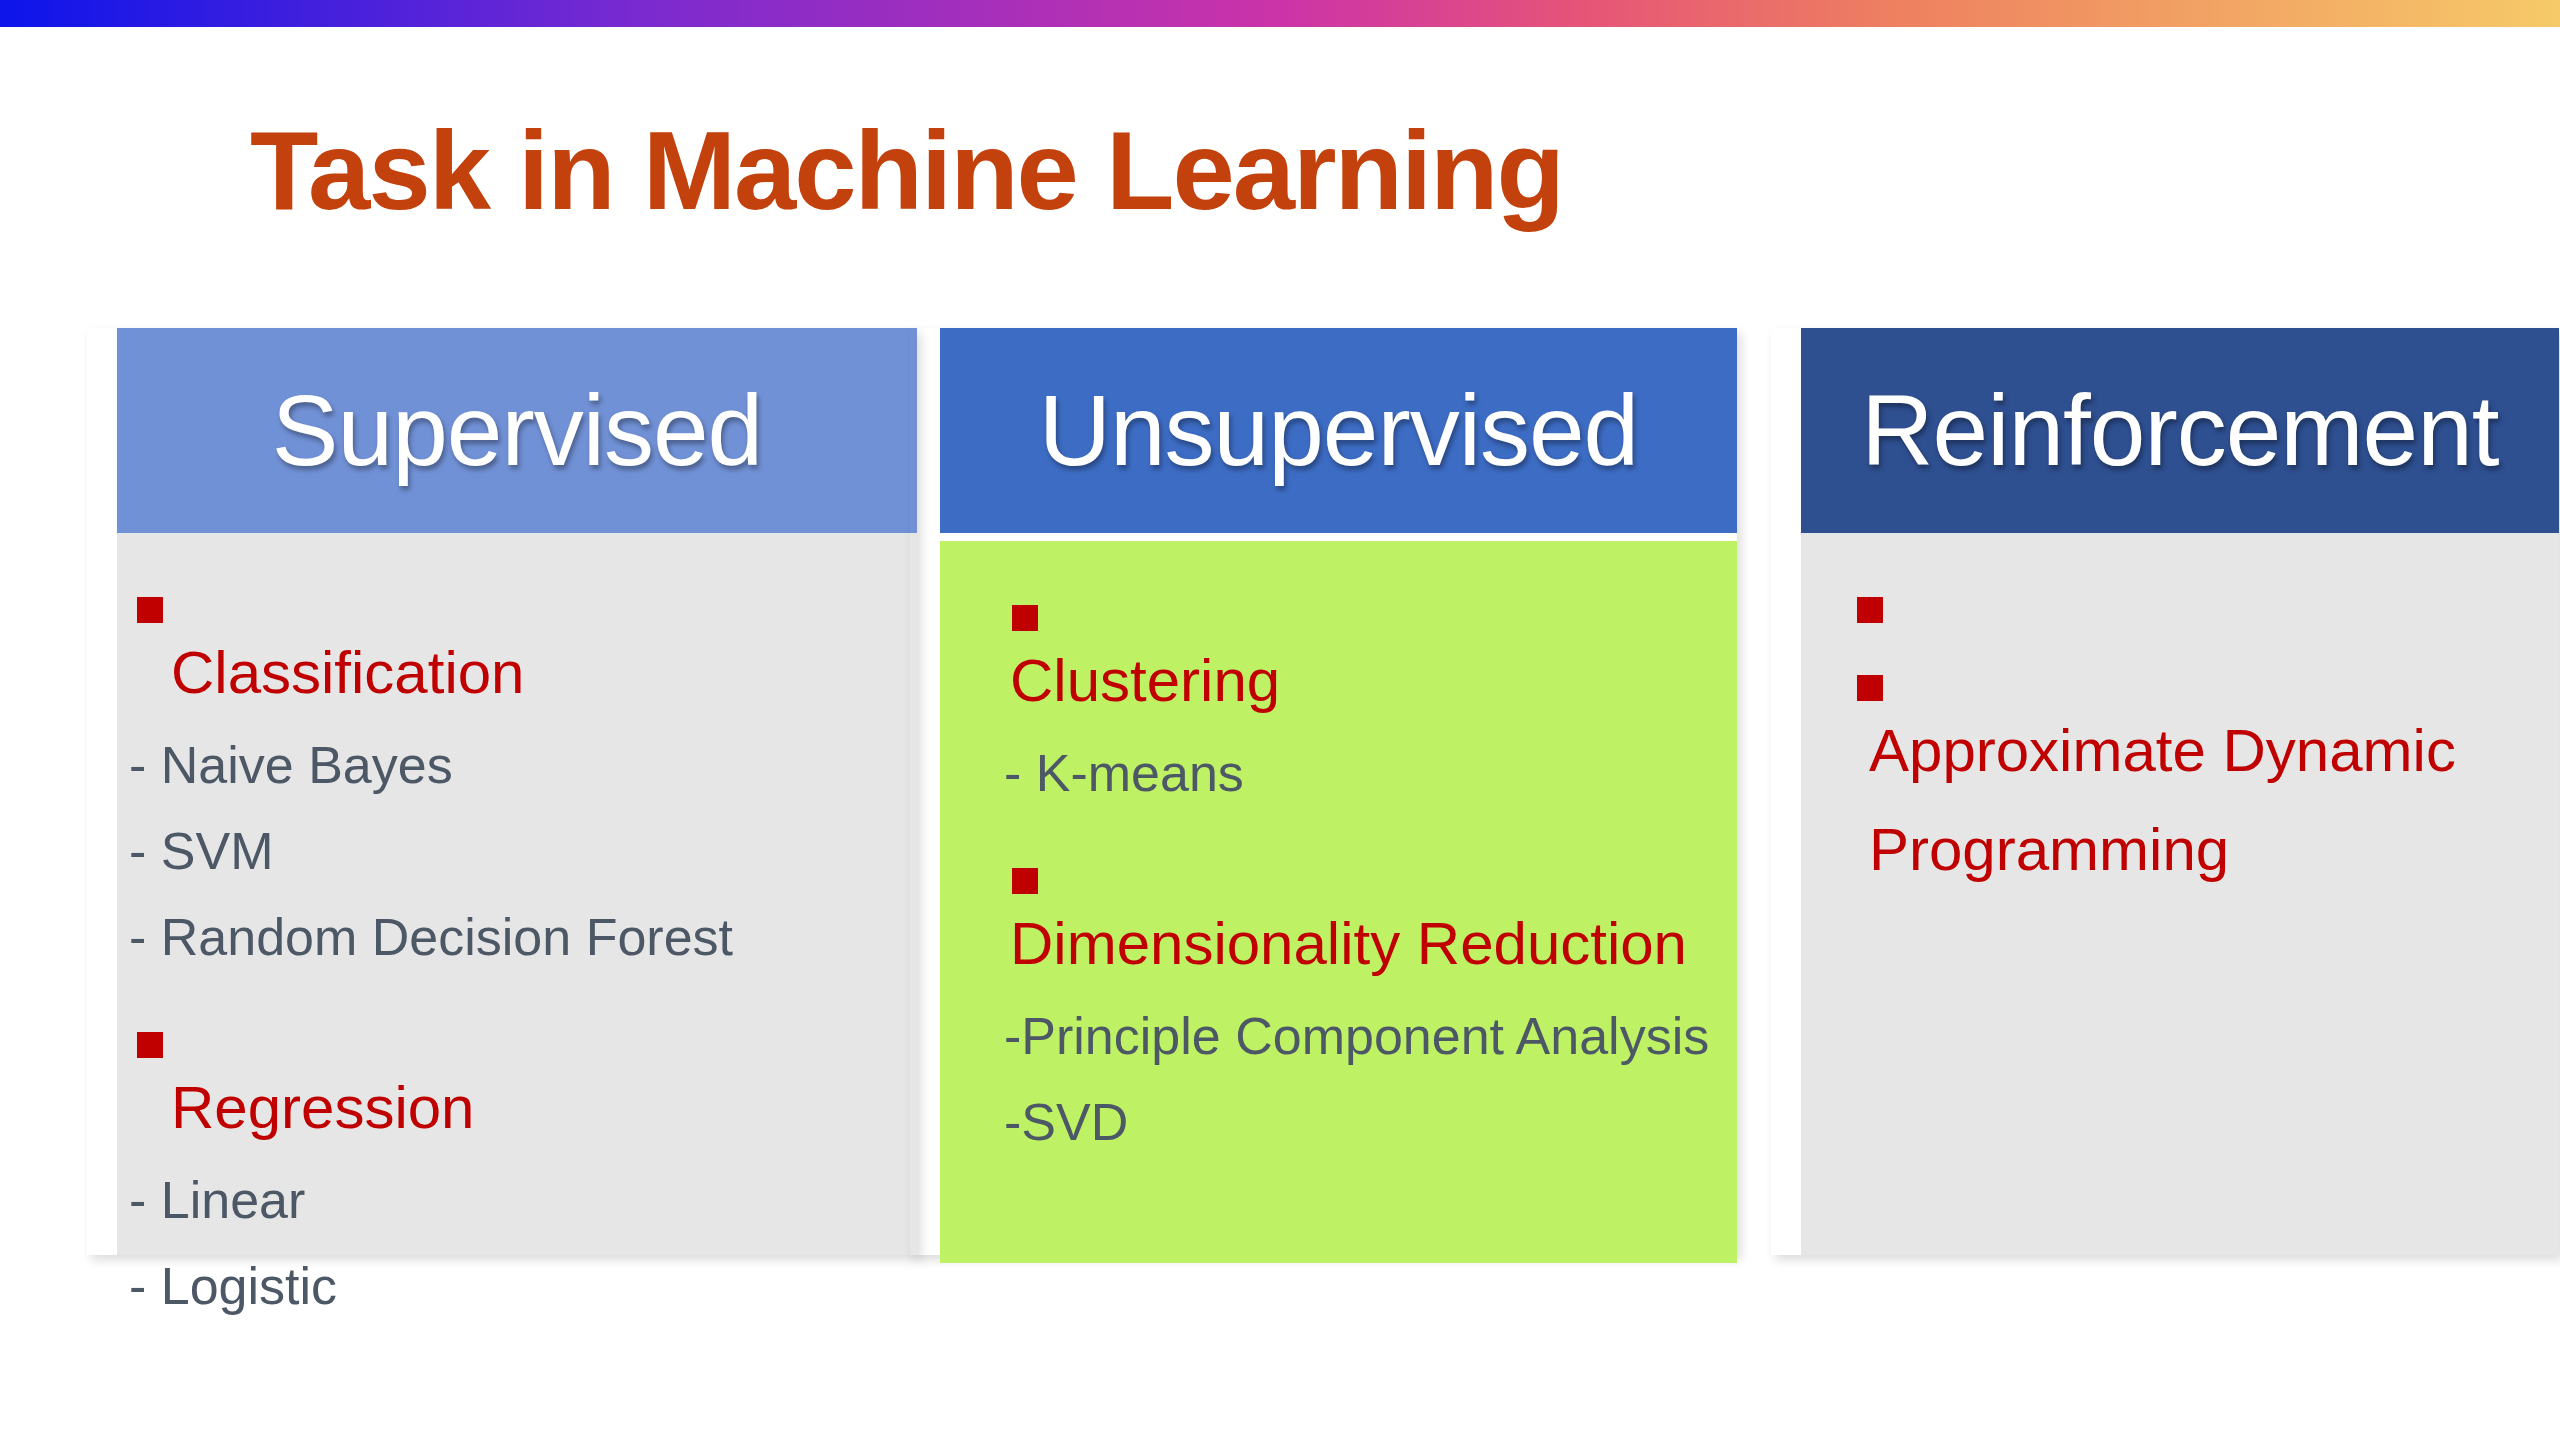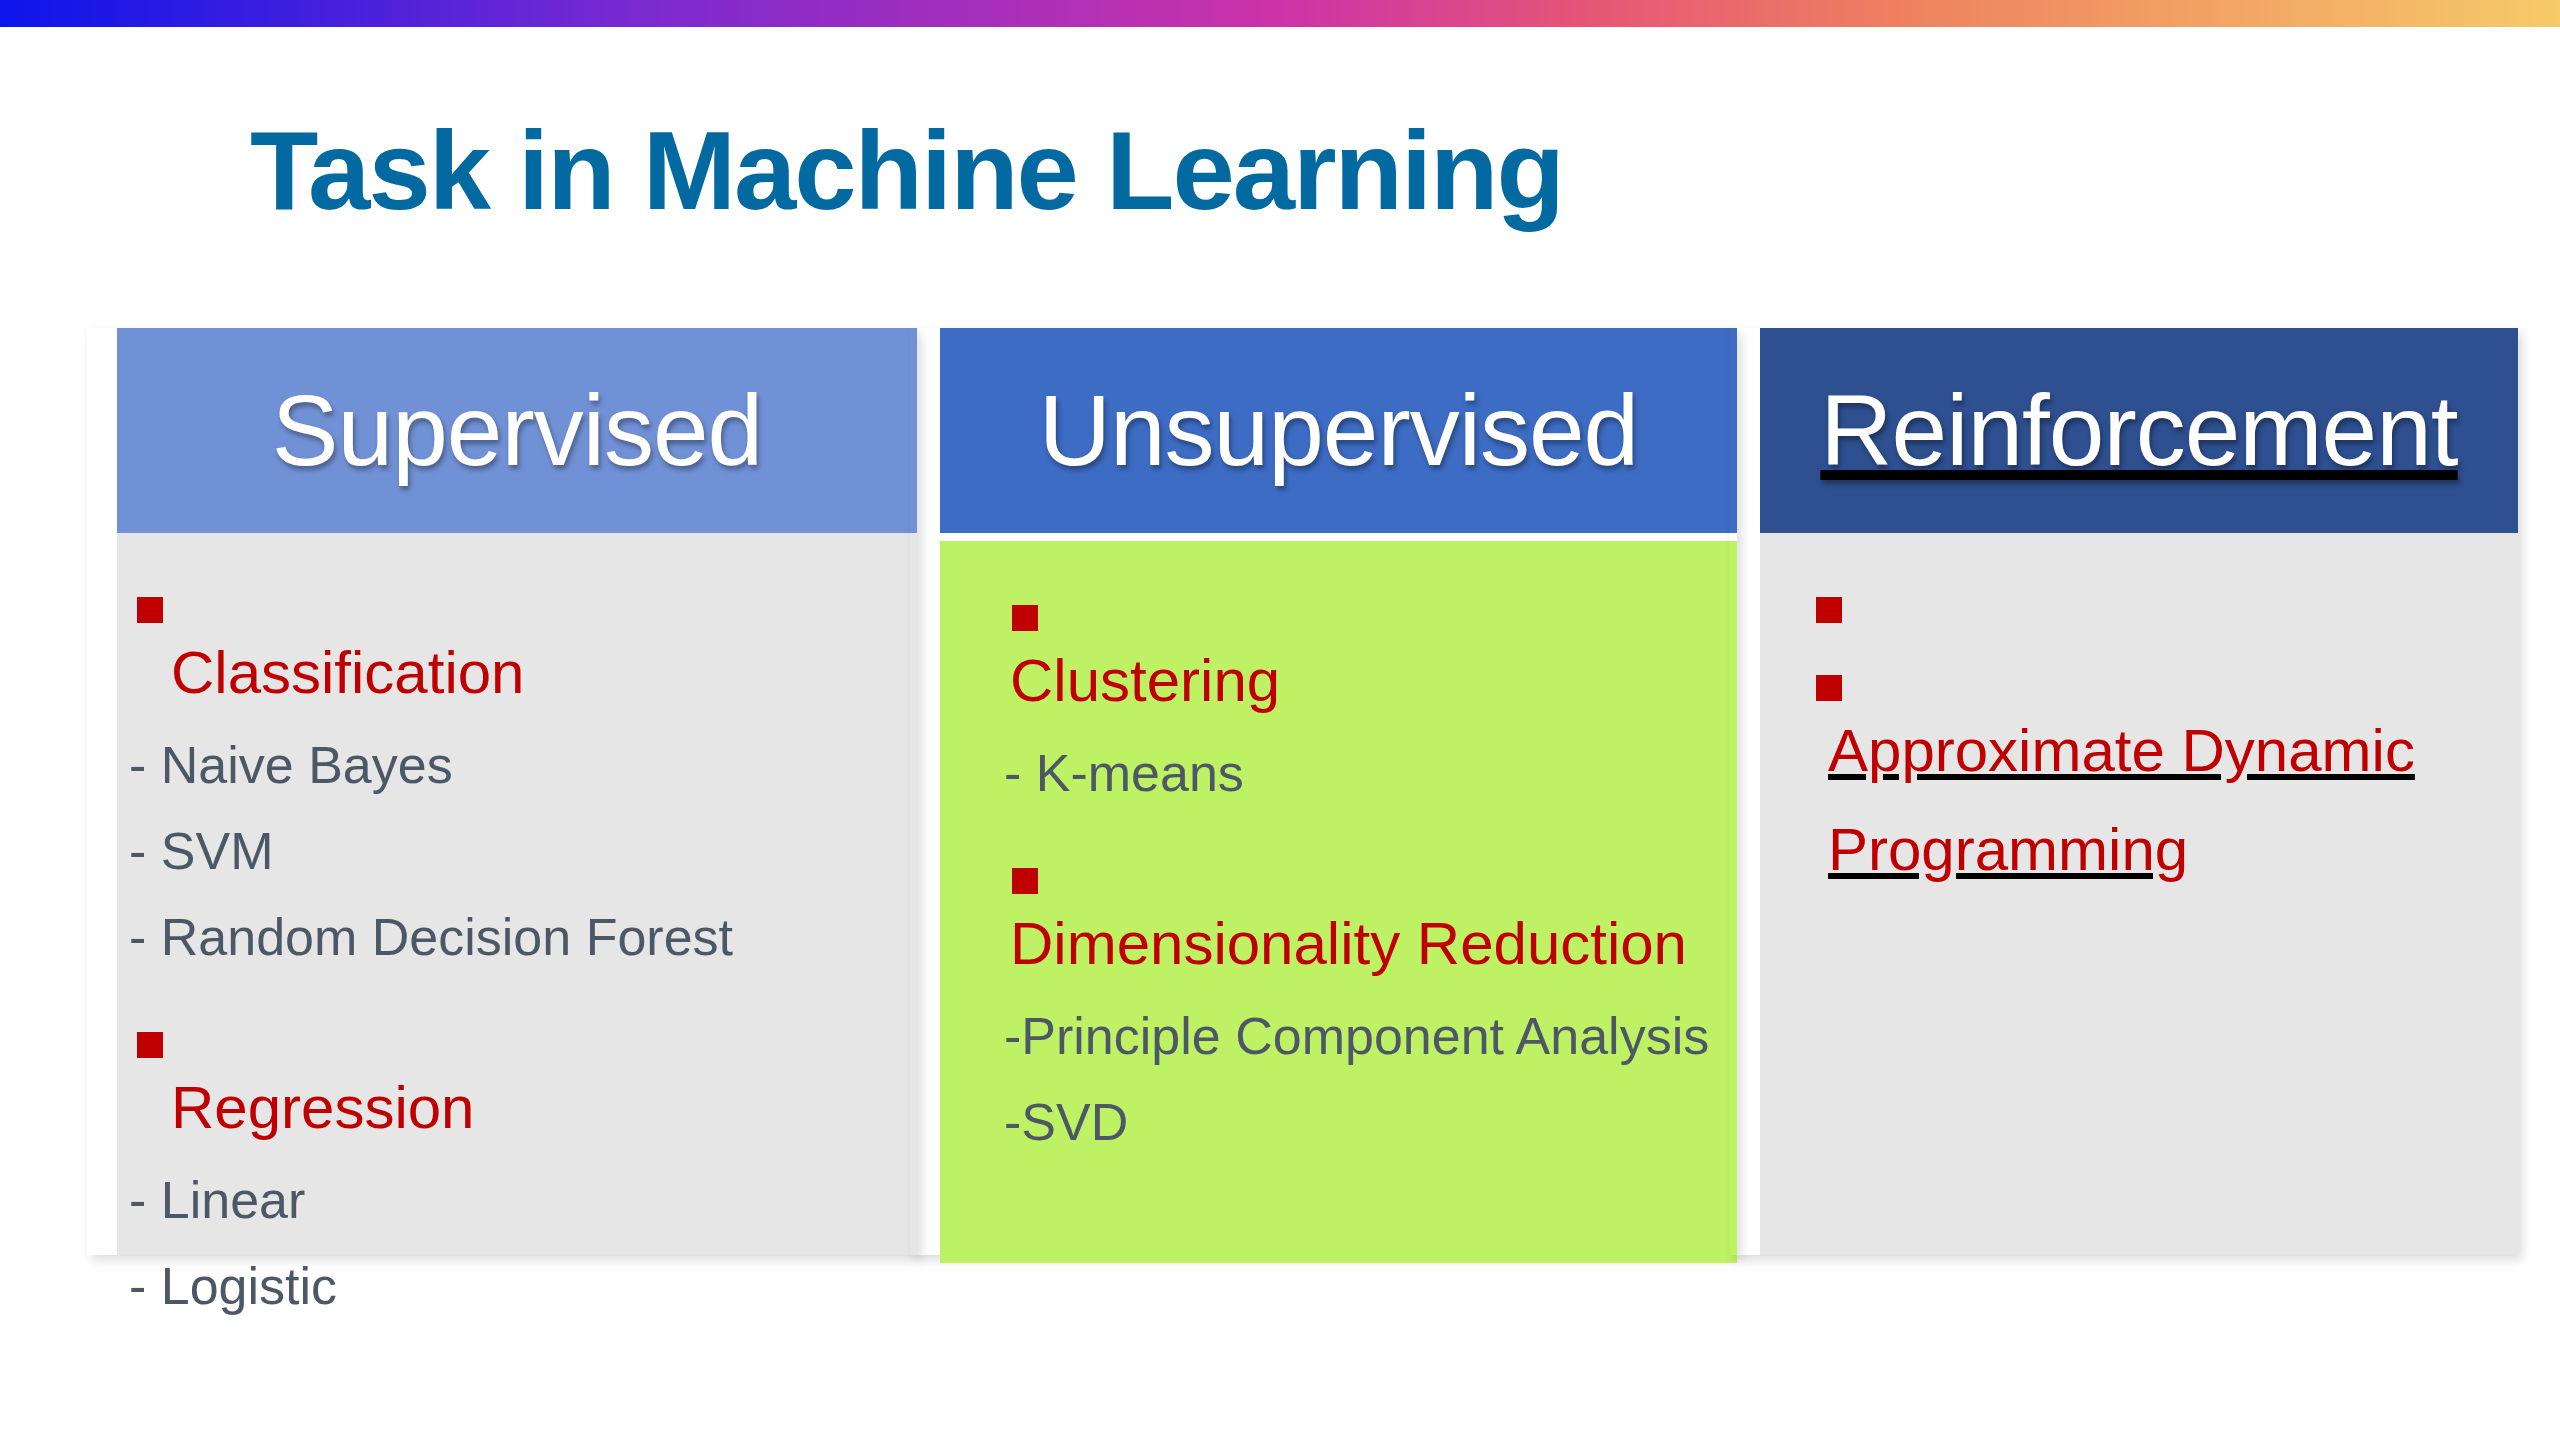--- a/index.html
+++ b/index.html
@@ -32,21 +32,21 @@
 
   
   .panel {
     position:absolute; top:328px;
     height:927px;
     box-shadow:4px 5px 10px rgba(0,0,0,0.14);
     padding-left:30px;
   }
   #col-supervised    { left:87px;   width:800px; --bullet-left:20px; --text-gap:54px; --sub-left:12px; }
   #col-unsupervised  { left:910px;  width:797px; --bullet-left:72px; --text-gap:70px; --sub-left:64px; }
-  #col-reinforcement { left:1730px; width:758px;text-decoration:underline; --bullet-left:56px; --text-gap:68px; --sub-left:12px; --text-right:40px; }
+  #col-reinforcement { left:1771px; width:758px; --bullet-left:56px; --text-gap:68px; --sub-left:12px; --text-right:40px; }
 
   .panel-header {
     height:205px;
     display:flex; align-items:center; justify-content:center;
   }
   .panel-title {
     color:#ffffff;
     font-size:100px;
     font-weight:400;
     letter-spacing:-1px;
@@ -88,21 +88,21 @@
     padding-right:24px;
     text-indent:-30px;
   }
   .lvl2 + .lvl1, .lvl1 + .lvl1 { margin-top:16px; }
 </style>
 </head>
 <body>
 
 <div class="top-bar" id="top-bar" style="background: linear-gradient(90deg, rgb(12, 21, 234) 0%, rgb(122, 42, 208) 25%, rgb(204, 51, 168) 50%, rgb(230, 85, 119) 62%, rgb(238, 128, 96) 74%, rgb(246, 202, 104) 100%);"></div>
 
-<h1 class="slide-title" id="slide-title" style="color: #0369a1;">Task in Machine Learning</h1>
+<h1 class="slide-title" id="slide-title" style="color: #c2410c;">Task in Machine Learning</h1>
 
 <div id="columns-root">
     <div class="panel" id="col-supervised">
       <div class="panel-header" style="background: rgb(113, 145, 214);">
         <span class="panel-title" style="color: rgb(255, 255, 255);">Supervised</span>
       </div>
       <div class="panel-body" style="background: rgb(230, 230, 230);">
         <ul class="panel-list">
           <li class="item lvl1">
             <span class="bullet"></span>

